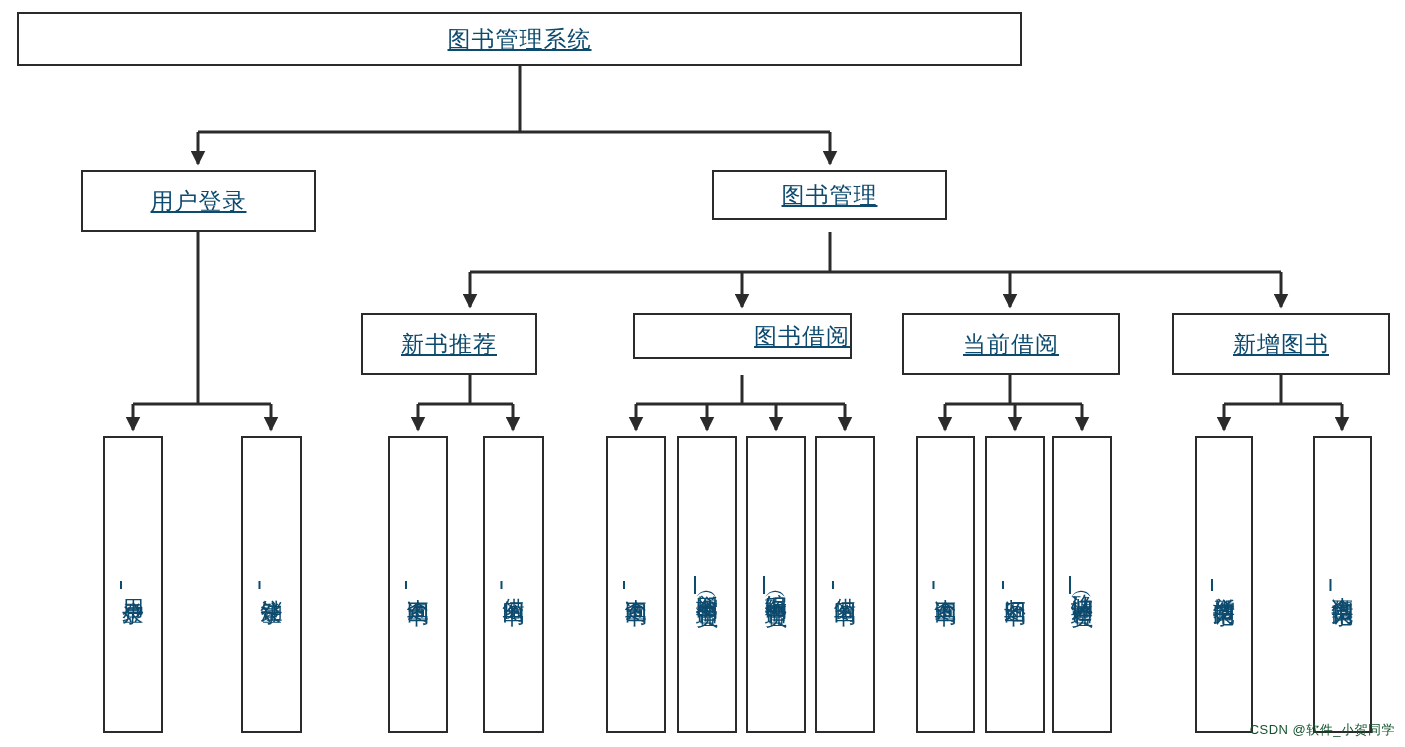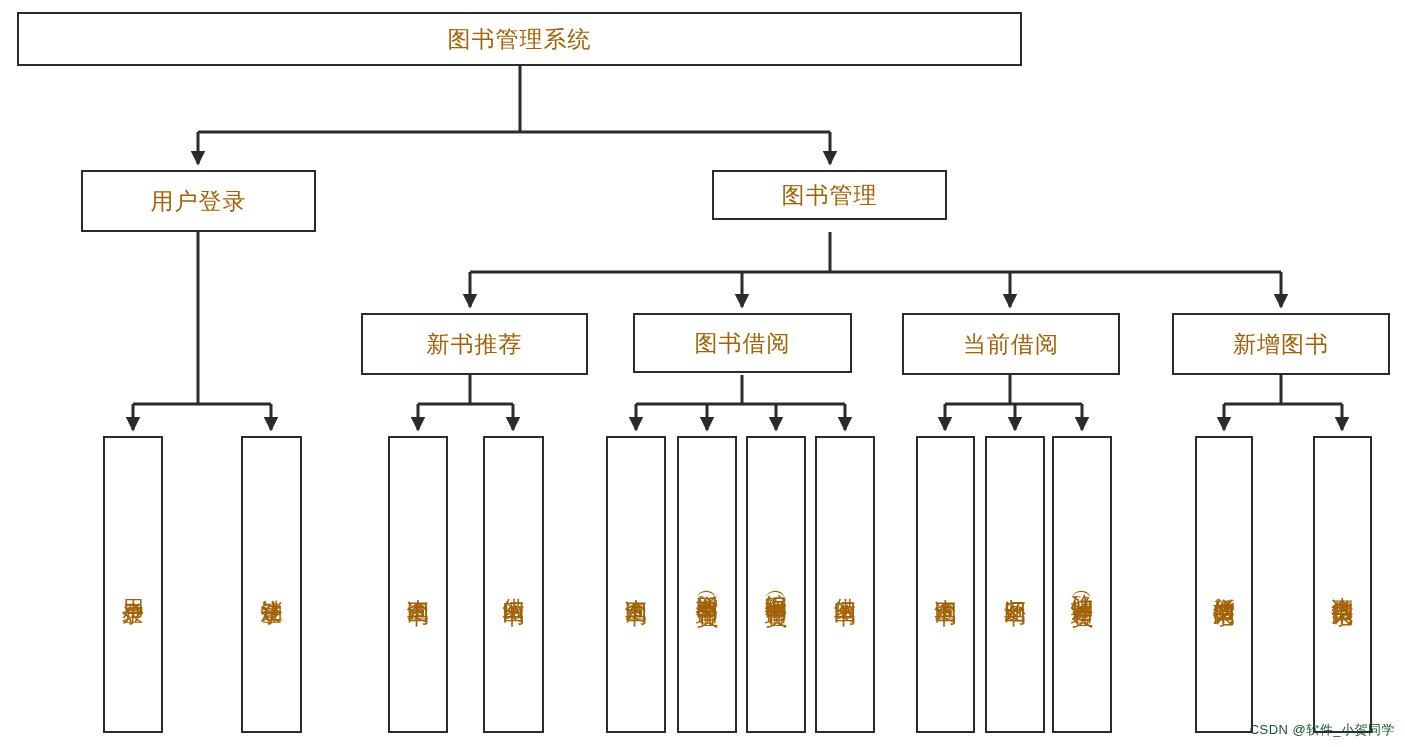--- a/index.html
+++ b/index.html
@@ -18,22 +18,23 @@
     overflow: hidden;
   }
   .node {
     position: absolute;
     box-sizing: border-box;
     border: 2px solid #2b2b2b;
     background: #ffffff;
     display: flex;
     align-items: center;
     justify-content: center;
-    color: #a16207;
+    color: #0c4a6e;
     z-index: 2;
+    text-decoration: underline;
   }
   .node.h {
     font-size: 23px;
     letter-spacing: 1px;
   }
   .node.v {
     writing-mode: vertical-rl;
     text-orientation: upright;
     font-size: 22px;
     line-height: 1.18;
@@ -127,24 +128,24 @@
     <span>图书管理系统</span>
   </div>
 
   <div class="node h" style="left:81px; top:170px; width:235px; height:62px;">
     <span>用户登录</span>
   </div>
   <div class="node h" style="left:712px; top:170px; width:235px; height:50px;">
     <span>图书管理</span>
   </div>
 
-  <div class="node h" style="left:361px; top:313px; width:227px; height:62px;">
+  <div class="node h" style="left:361px; top:313px; width:176px; height:62px;">
     <span>新书推荐</span>
   </div>
-  <div class="node h" style="left:633px; top:313px; width:219px; height:60px;">
+  <div class="node h" style="left:633px; top:313px; width:219px; height:46px;justify-content:flex-end;">
     <span>图书借阅</span>
   </div>
   <div class="node h" style="left:902px; top:313px; width:218px; height:62px;">
     <span>当前借阅</span>
   </div>
   <div class="node h" style="left:1172px; top:313px; width:218px; height:62px;">
     <span>新增图书</span>
   </div>
 
   <div class="node v" style="left:103px; top:436px; width:60px; height:297px;">

